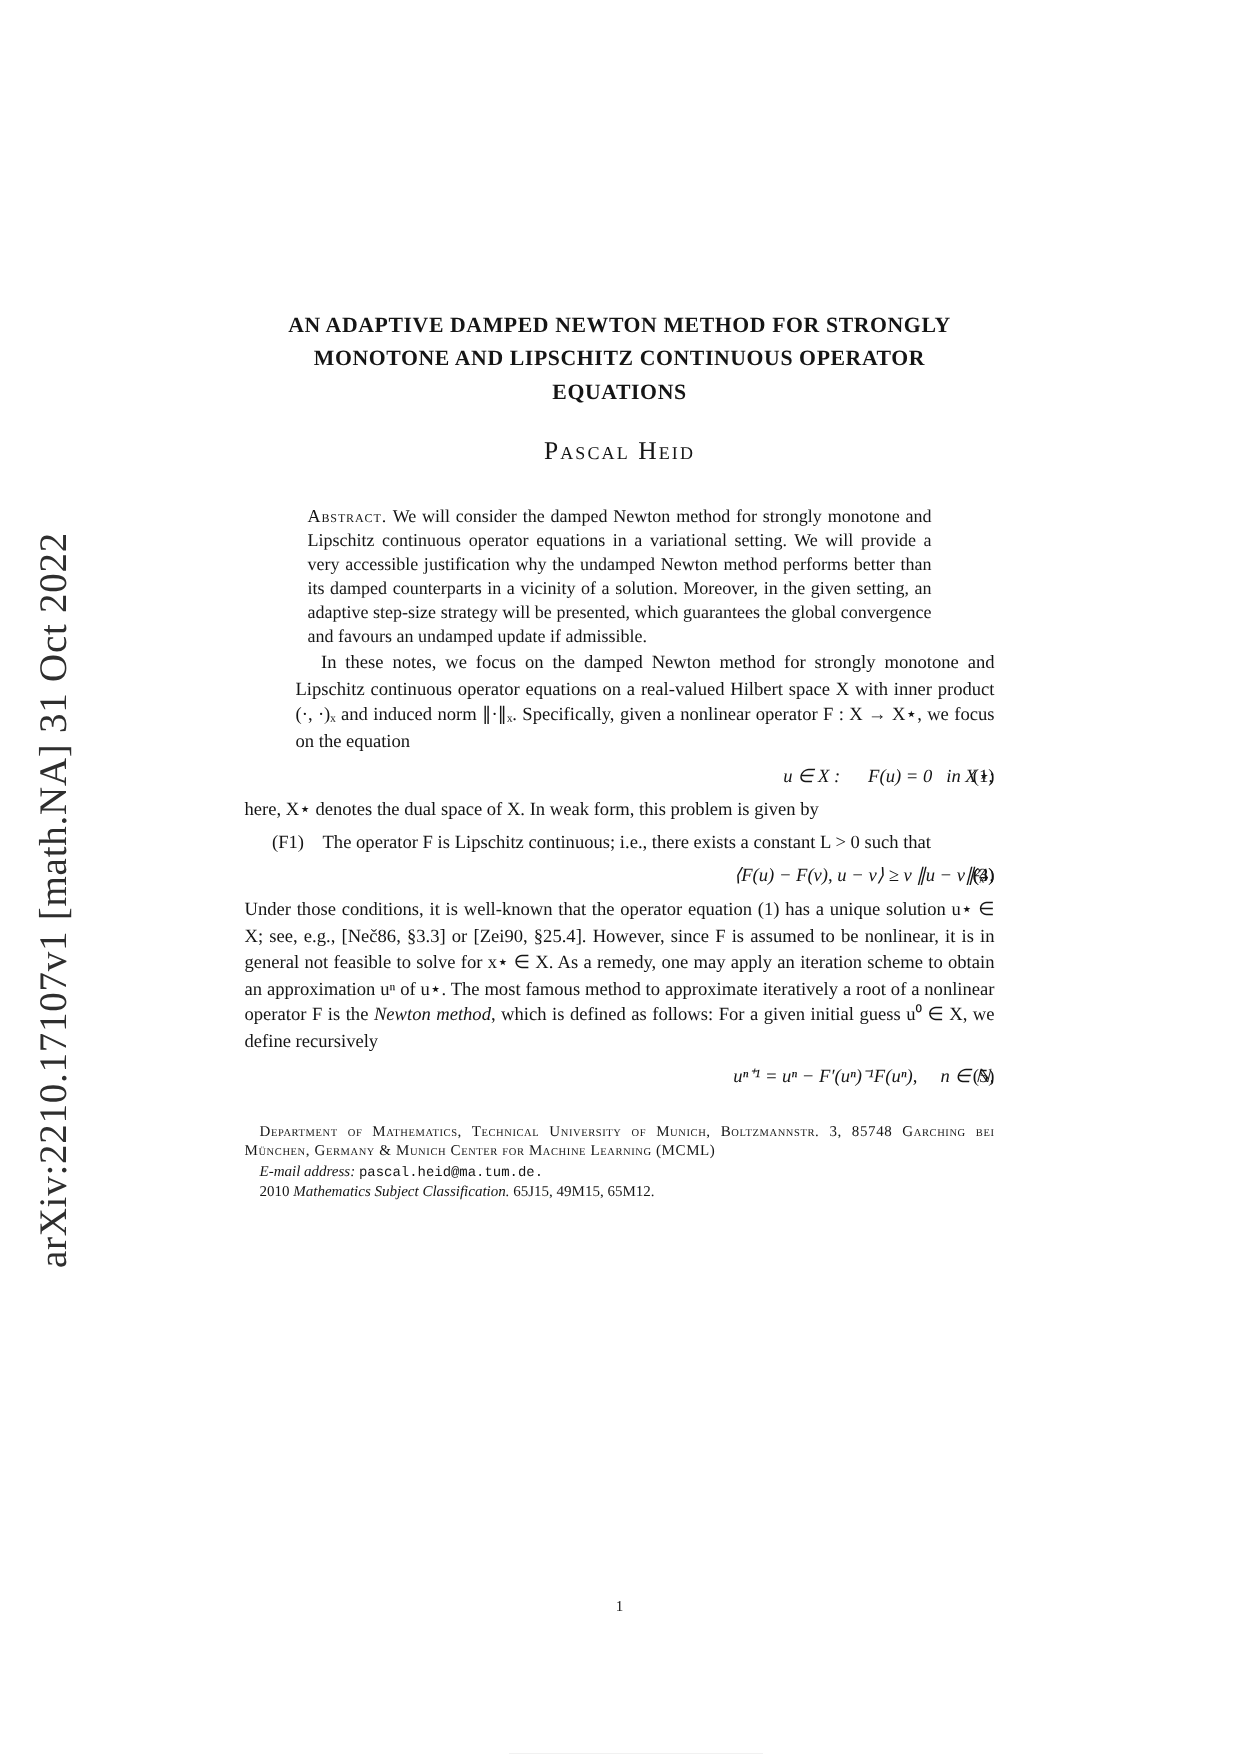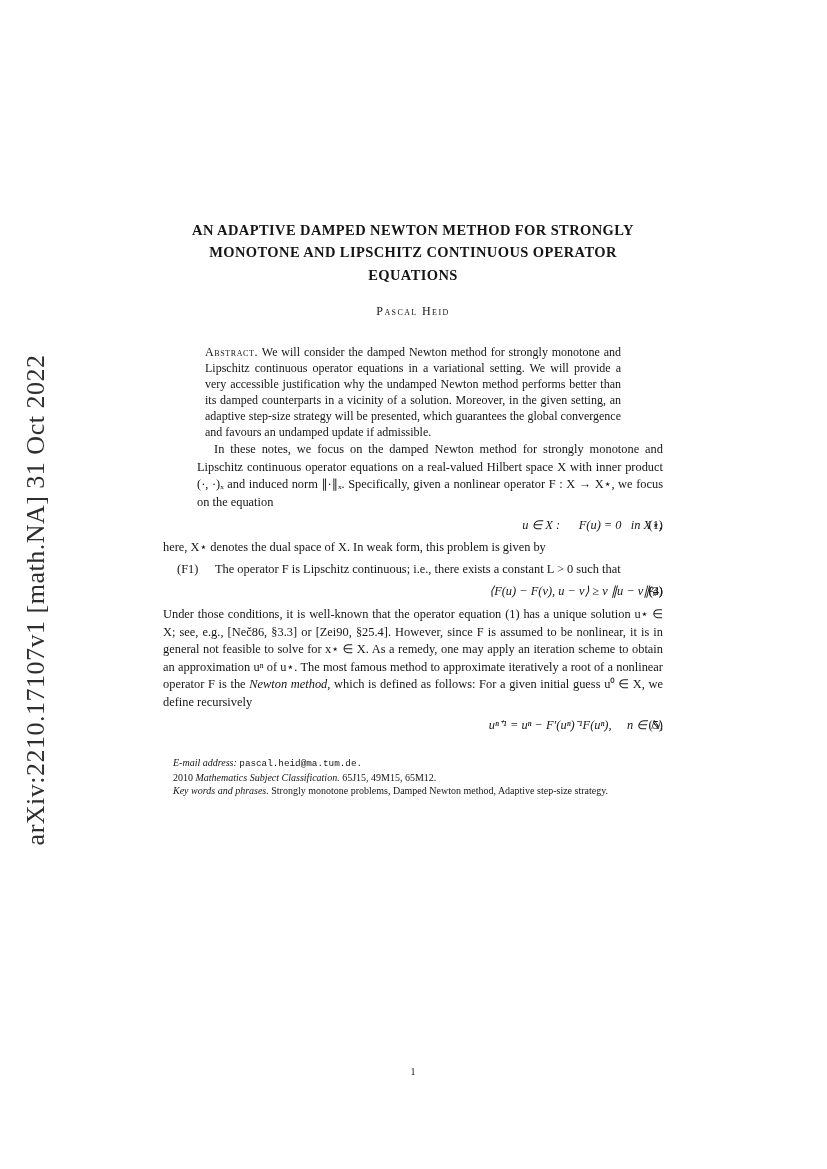--- a/index.html
+++ b/index.html
@@ -17,37 +17,37 @@
     left:36px;top:600px;
     transform:translate(-50%,-50%) rotate(-90deg);
     transform-origin:center;
     white-space:nowrap;
     font-size:26px;
     letter-spacing:0.5px;
     color:#2e2e2e;
   }
   .content{
     position:absolute;
-    left:163px;top:17px;
+    left:163px;top:4px;
     width:500px;
     padding-top:202px;
   }
   .title{
     margin:0;
     font-size:14.5px;
     font-weight:bold;
     text-align:center;
     line-height:1.55;
     letter-spacing:0.4px;
   }
   .author{
     margin-top:18px;
     text-align:center;
     font-variant:small-caps;
-    font-size:12px;
+    font-size:17px;
     letter-spacing:1.4px;
   }
   .abstract{
     margin:26px auto 0;
     width:416px;
     font-size:12px;
     line-height:1.33;
     text-align:justify;
   }
   .abstract-label{
@@ -85,21 +85,21 @@
   .flist{
     display:flex;
     margin:4px 0 0;
     padding-left:14px;
     font-size:12.4px;
     line-height:1.42;
   }
   .flabel{
     flex:0 0 30px;
     margin-right:8px;
-    text-align:left;
+    text-align:center;
   }
   .ftext{
     flex:1;
     text-align:justify;
   }
   .footnotes{
     margin-top:22px;
     font-size:10px;
     line-height:1.32;
   }
@@ -172,32 +172,29 @@
     </div>
 
     <p class="para"><span>Under those conditions, it is well-known that the operator equation (1) has a unique solution u⋆ ∈ X; see, e.g., [Neč86, §3.3] or [Zei90, §25.4]. However, since F is assumed to be nonlinear, it is in general not feasible to solve for x⋆ ∈ X. As a remedy, one may apply an iteration scheme to obtain an approximation uⁿ of u⋆. The most famous method to approximate iteratively a root of a nonlinear operator F is the </span><em>Newton method</em><span>, which is defined as follows: For a given initial guess u⁰ ∈ X, we define recursively</span></p>
 
     <div class="equation">
       <span class="formula">uⁿ⁺¹ = uⁿ − F′(uⁿ)⁻¹F(uⁿ),  n ∈ ℕ,</span>
       <span class="eq-tag">(5)</span>
     </div>
 
     <div class="footnotes">
+      <p class="fnote smallcaps">Department of Mathematics, Technical University of Munich, Boltzmannstr. 3, 85748 Garching bei München, Germany &amp; Munich Center for Machine Learning (MCML)</p>
       <p class="fnote">
         <em class="fn-italic">E-mail address:</em>
         <span class="mono">pascal.heid@ma.tum.de.</span>
       </p>
       <p class="fnote">
         <span>2010</span>
         <em class="fn-italic">Mathematics Subject Classification.</em>
         <span>65J15, 49M15, 65M12.</span>
       </p>
-      <p class="fnote">
-        <em class="fn-italic">Key words and phrases.</em>
-        <span>Strongly monotone problems, Damped Newton method, Adaptive step-size strategy.</span>
-      </p>
     </div>
 
   </main>
 
   <div class="page-number">1</div>
 
 </div>
 
 </body></html>

